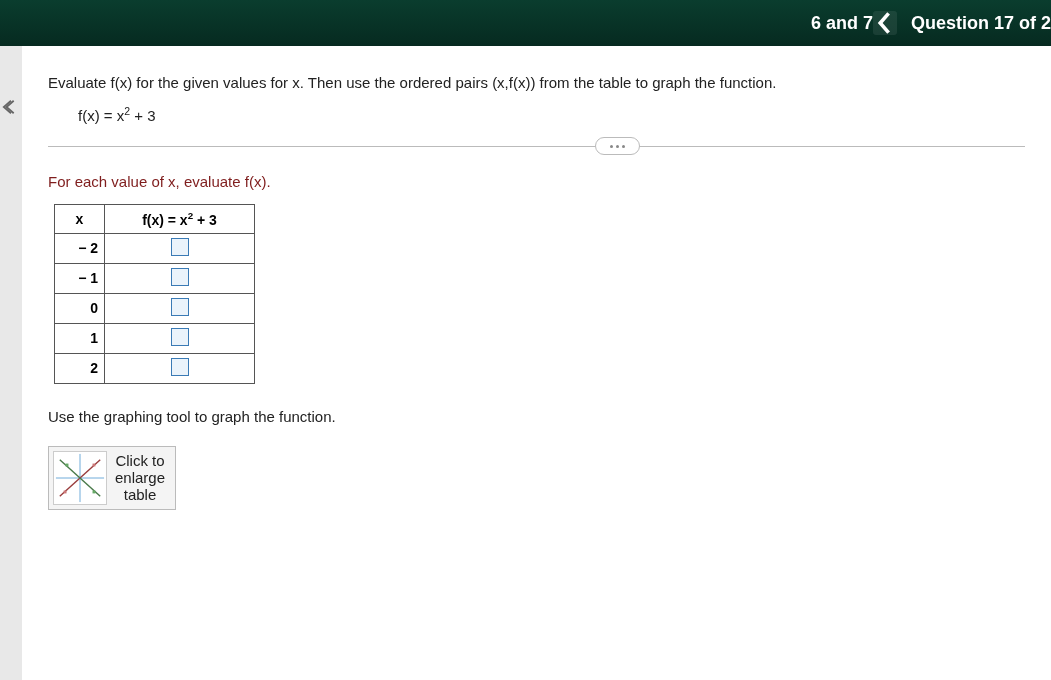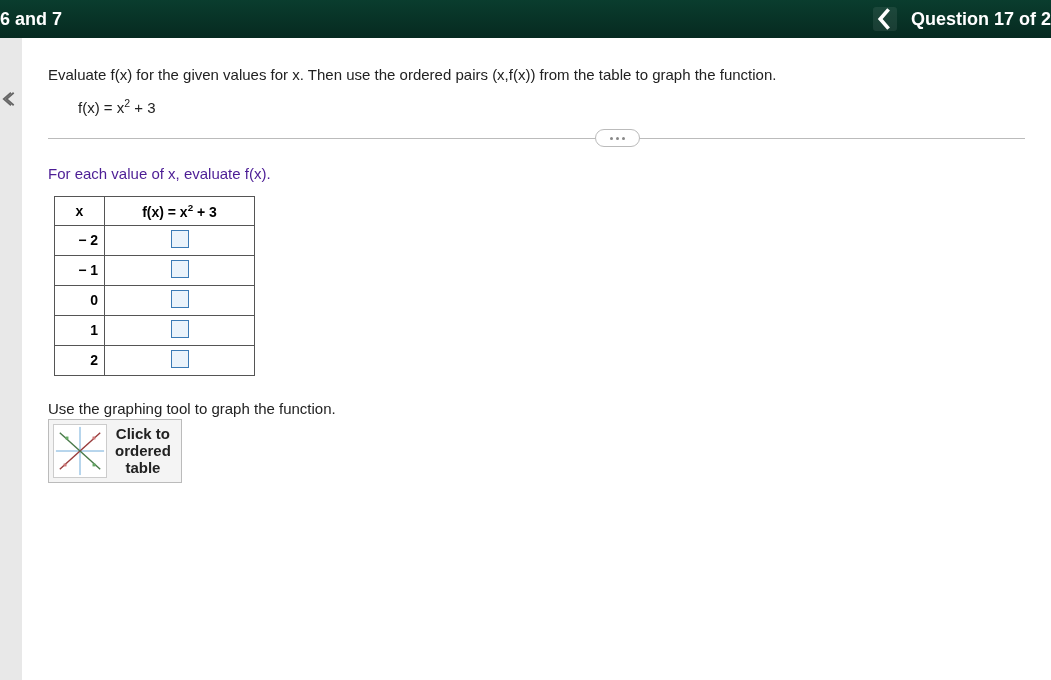--- a/index.html
+++ b/index.html
@@ -1,42 +1,42 @@
 <!DOCTYPE html>
 <html><head>
 <meta charset="utf-8">
 <style>
 * { margin:0; padding:0; box-sizing:border-box; }
 html,body { width:1051px; height:680px; font-family:Arial,Helvetica,sans-serif; background:#e8e8e8; overflow:hidden; }
-.topbar { background:linear-gradient(#0a3d2e,#062a20); height:38px; color:#fff; display:flex; align-items:center; justify-content:space-between; padding:0 0 0 0; font-weight:bold; font-size:18px; }
+.topbar { background:linear-gradient(#0a3d2e,#062a20); height:46px; color:#fff; display:flex; align-items:center; justify-content:flex-end; padding:0 0 0 0; font-weight:bold; font-size:18px; }
 .topbar .left { padding-left:0; }
 .topbar .right { display:flex; align-items:center; gap:14px; font-size:18px; }
 .prevbtn { background:rgba(255,255,255,.08); width:24px; height:24px; border-radius:3px; display:flex; align-items:center; justify-content:center; font-size:14px; cursor:pointer; }
 .page { background:#fff; margin:0 0 0 22px; height:calc(100% - 38px); position:relative; padding:28px 26px 18px 26px; }
 .backarrow { position:absolute; left:-22px; top:46px; width:22px; height:30px; display:flex; align-items:center; justify-content:center; color:#555; cursor:pointer; }
 .backarrow svg { width:18px; height:18px; }
 .instr { font-size:15px; color:#222; margin-bottom:14px; }
 .formula { font-size:15px; color:#222; margin-left:30px; margin-bottom:22px; }
 sup { font-size:.7em; vertical-align:super; }
 .hr { border:none; border-top:1px solid #bbb; position:relative; margin-bottom:26px; }
 .pill { position:absolute; left:56%; top:-10px; background:#fff; border:1px solid #bbb; border-radius:10px; padding:0 14px; height:18px; display:flex; align-items:center; gap:3px; }
 .pill span { width:3px; height:3px; background:#888; border-radius:50%; }
-.sub { font-size:15px; color:#4c1d95; margin-bottom:14px; }
+.sub { font-size:15px; color:#7f1d1d; margin-bottom:14px; }
 table.val { border-collapse:collapse; margin-left:6px; margin-bottom:24px; }
 table.val th, table.val td { border:1px solid #555; font-size:14px; text-align:center; background:#fff; }
 table.val th { padding:5px 10px; font-weight:bold; }
 table.val th.fx { width:150px; padding:5px 10px; }
 table.val td.xcell { width:50px; padding:6px 8px; font-weight:bold; text-align:right; padding-right:6px; }
 table.val td.inputcell { width:150px; padding:4px; }
 .blank { width:18px; height:18px; border:1px solid #3a7ab5; background:#eaf3fb; display:inline-block; cursor:text; }
-.graphline { font-size:15px; color:#222; margin-bottom:2px; }
+.graphline { font-size:15px; color:#222; margin-bottom:21px; }
 .graphbtn { display:inline-flex; align-items:center; gap:8px; border:1px solid #bbb; background:#f4f4f4; padding:4px 10px 4px 4px; cursor:pointer; }
 .thumb { width:54px; height:54px; background:#fff; border:1px solid #ccc; position:relative; }
 .thumb svg { width:100%; height:100%; }
-.graphbtn .lbl { font-size:15px; font-weight:bold; line-height:1.15; text-align:center; color:#222; }
+.graphbtn .lbl { font-size:15px; font-weight:normal; line-height:1.15; text-align:center; color:#222; }
 </style>
 </head>
 <body>
 
 <div class="topbar">
   <div class="left">6 and 7</div>
   <div class="right">
     <div class="prevbtn">
       <svg viewBox="0 0 10 10">
           <path d="M6.5 1 L3 5 L6.5 9" stroke="#fff" stroke-width="1.5" fill="none"></path>
@@ -110,17 +110,17 @@
         <line x1="6" y1="46" x2="48" y2="8" stroke="#9a3d3d" stroke-width="1.5"></line>
         <line x1="6" y1="8" x2="48" y2="46" stroke="#4a7a4a" stroke-width="1.5"></line>
         <rect x="10" y="40" width="3" height="3" fill="#c77"></rect>
         <rect x="40" y="12" width="3" height="3" fill="#c77"></rect>
         <rect x="12" y="12" width="3" height="3" fill="#6a6"></rect>
         <rect x="40" y="40" width="3" height="3" fill="#6a6"></rect>
       </svg>
     </div>
     <div class="lbl">
       <span>Click to</span><br>
-      <span>ordered</span><br>
+      <span>enlarge</span><br>
       <span>table</span>
     </div>
   </div>
 </div>
 
 </body></html>

